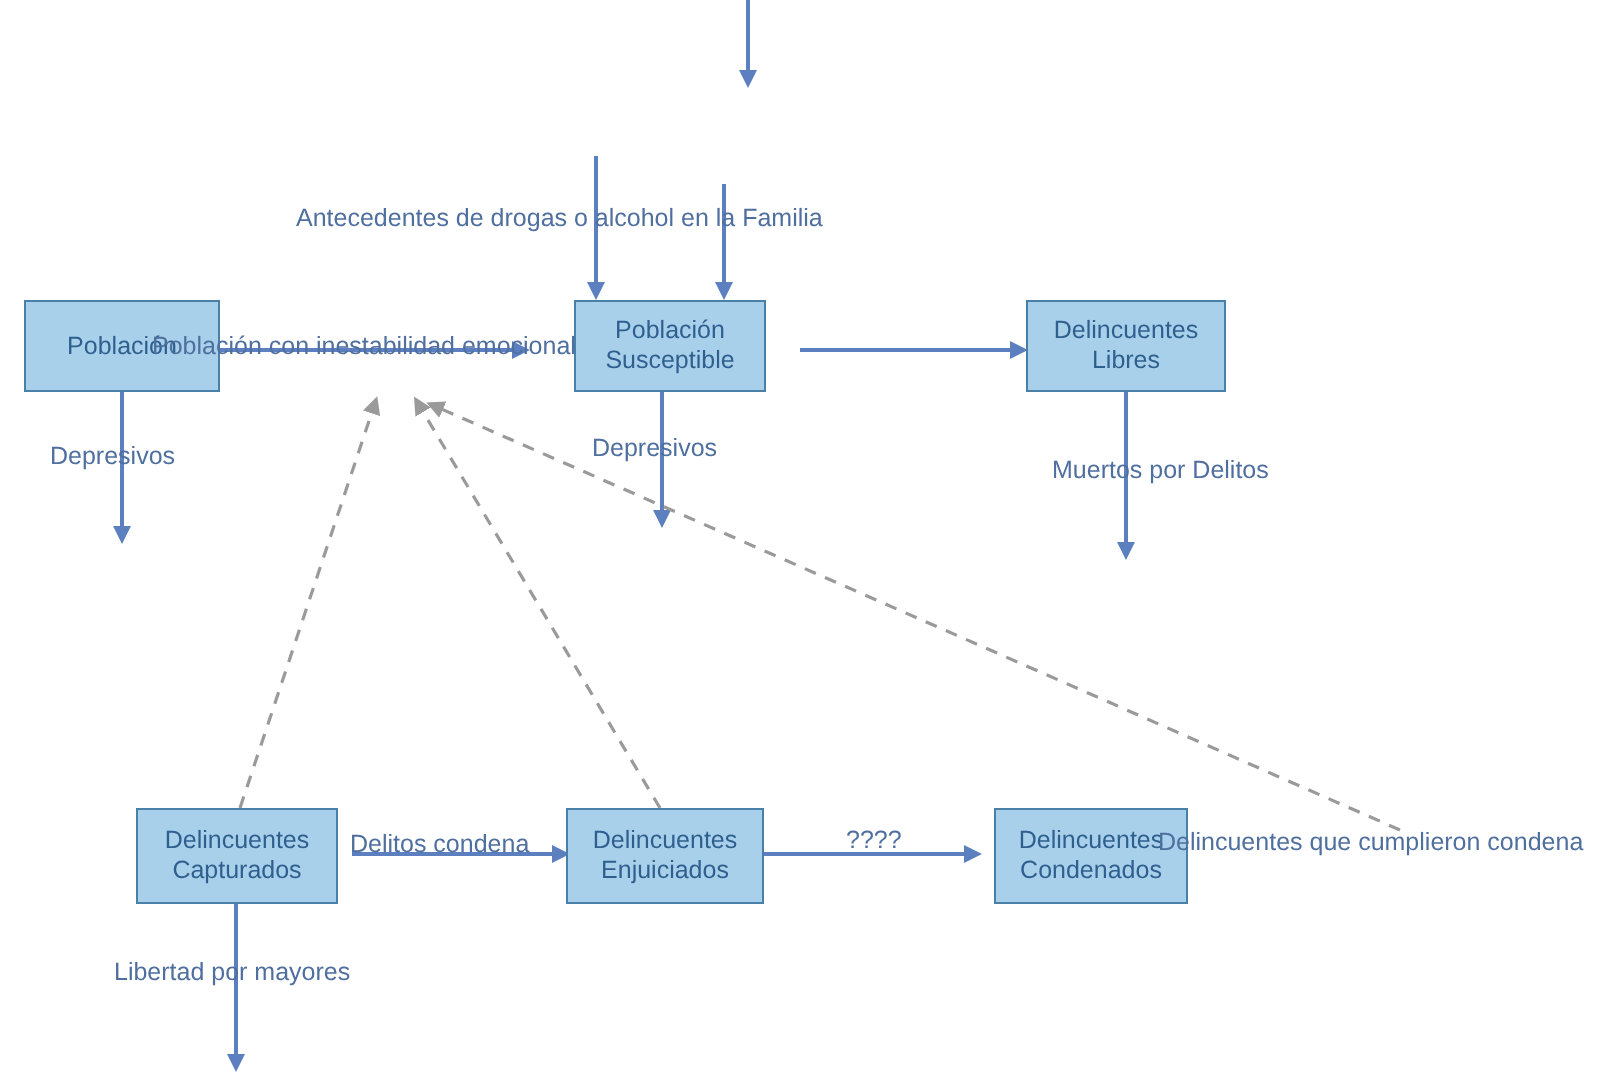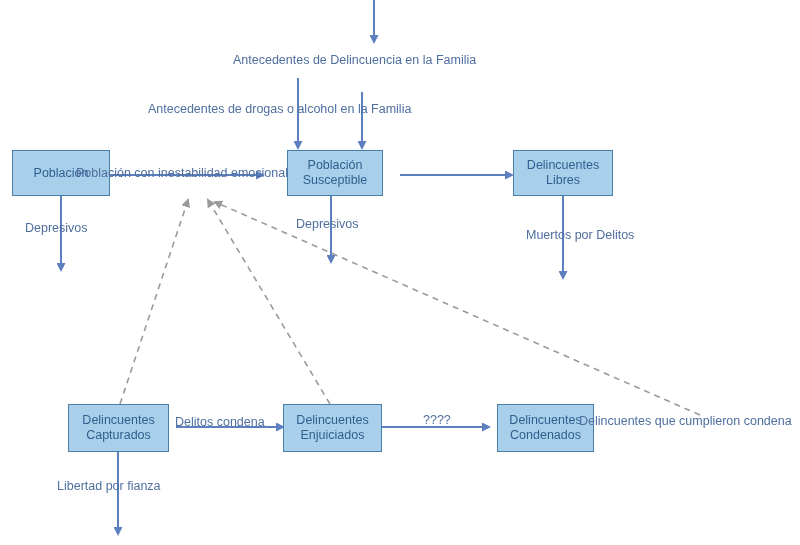--- a/index.html
+++ b/index.html
@@ -107,24 +107,23 @@
   <div class="node" style="left:283px; top:404px; width:99px; height:48px;">
     <span class="nlabel">Delincuentes
 Enjuiciados</span>
   </div>
 
   <div class="node" style="left:497px; top:404px; width:97px; height:48px;">
     <span class="nlabel">Delincuentes
 Condenados</span>
   </div>
 
-  <div class="edge-label" style="left:233px; top:53px;">Antecedentes de Delincuencia en la Familia</div>
   <div class="edge-label" style="left:148px; top:102px;">Antecedentes de drogas o alcohol en la Familia</div>
   <div class="edge-label" style="left:76px; top:166px;">Población con inestabilidad emocional</div>
   <div class="edge-label" style="left:25px; top:221px;">Depresivos</div>
   <div class="edge-label" style="left:296px; top:217px;">Depresivos</div>
   <div class="edge-label" style="left:526px; top:228px;">Muertos por Delitos</div>
-  <div class="edge-label" style="left:57px; top:479px;">Libertad por fianza</div>
+  <div class="edge-label" style="left:57px; top:479px;">Libertad por mayores</div>
   <div class="edge-label" style="left:175px; top:415px;">Delitos condena</div>
   <div class="edge-label" style="left:423px; top:413px;">????</div>
   <div class="edge-label" style="left:579px; top:414px;">Delincuentes que cumplieron condena</div>
 
 </div>
 
 </body></html>

